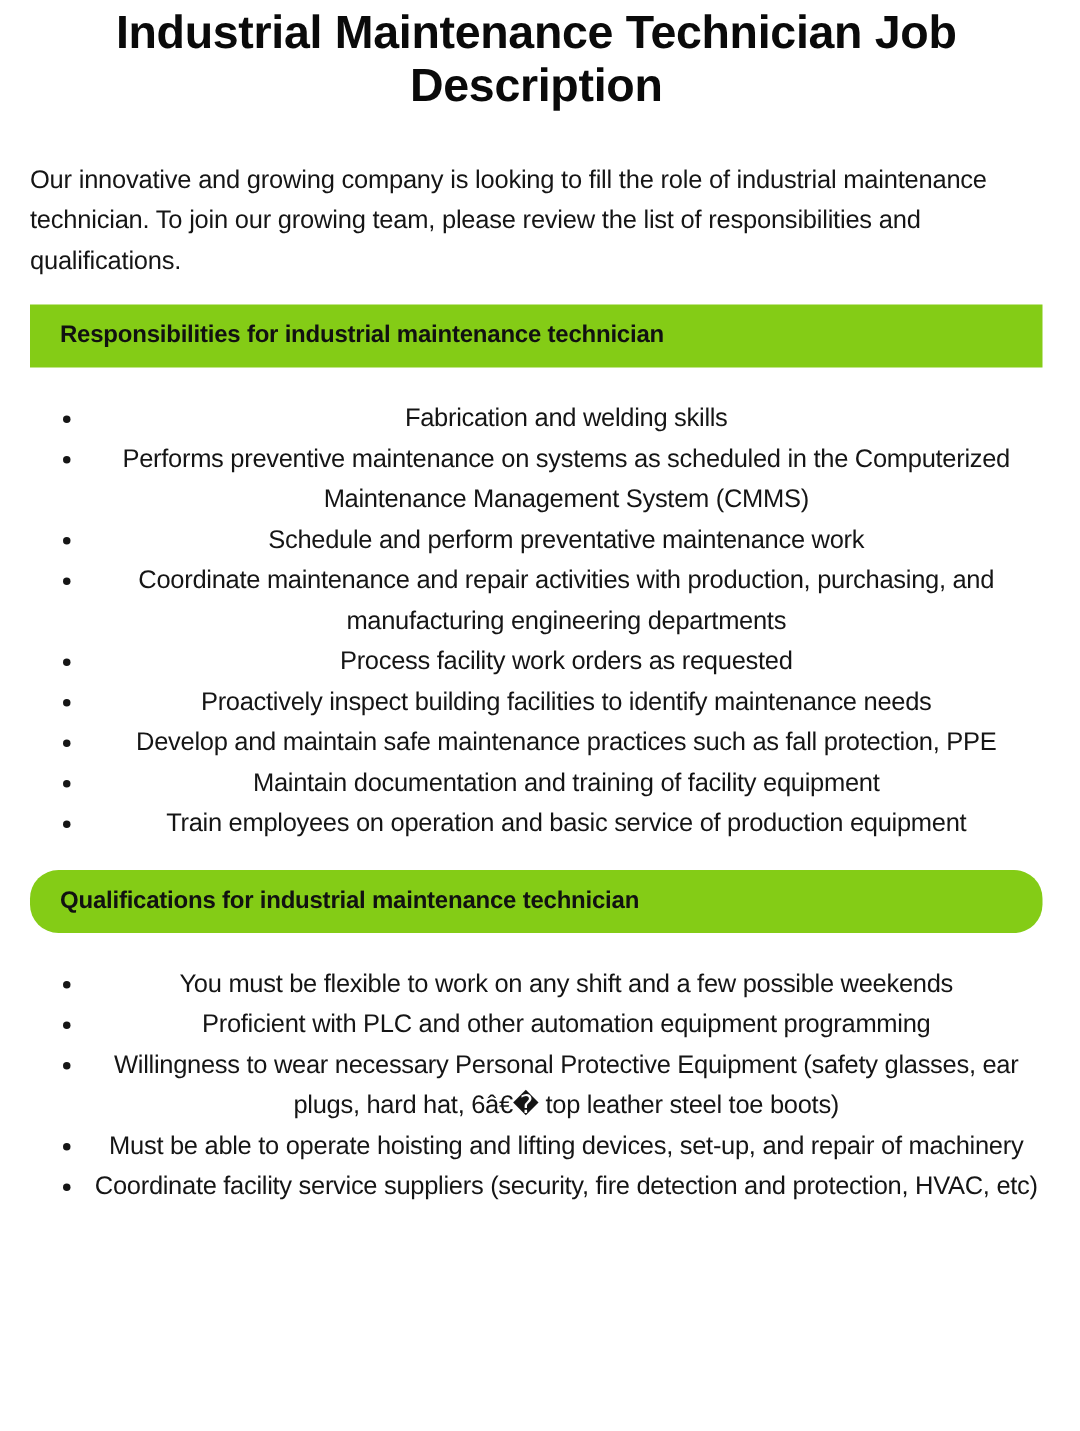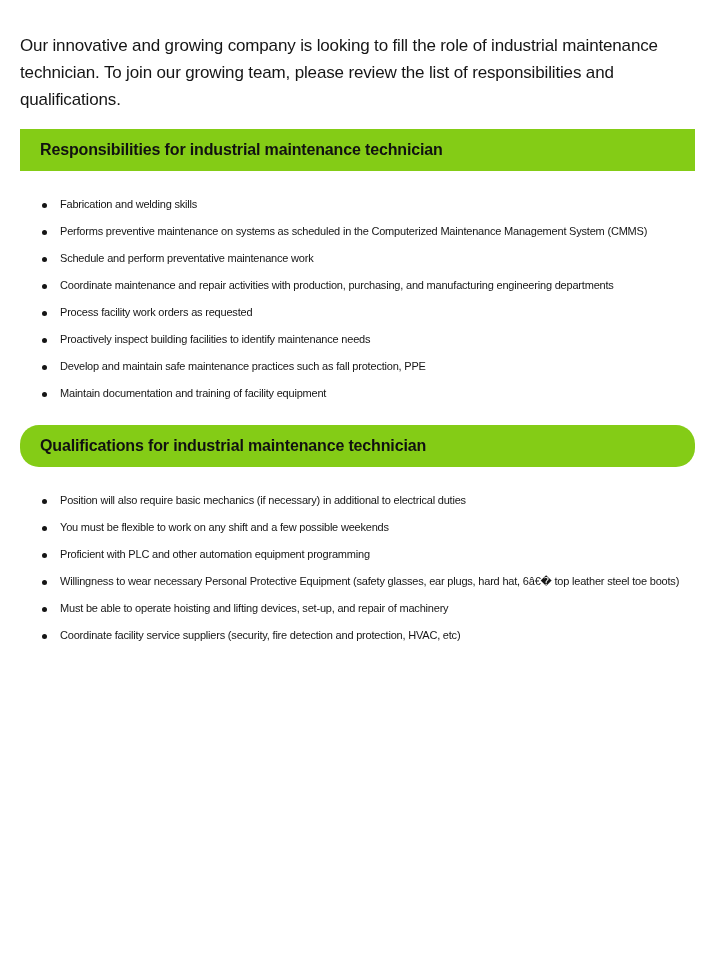--- a/index.html
+++ b/index.html
@@ -50,57 +50,59 @@
       margin-top: 18px;
       border-radius: 19px;
     }
     ul.items {
       margin: 20px 0 0 0;
       padding: 0 0 0 40px;
       list-style: none;
     }
     ul.items li {
       position: relative;
-      font-size: 11px;
+      font-size: 17px;
       line-height: 27px;
       color: #151515;
       letter-spacing: -0.2px;
+      text-align: center;
     }
     ul.items li::before {
       content: "";
       position: absolute;
       left: -18px;
       top: 11.5px;
       width: 5px;
       height: 5px;
       border-radius: 50%;
       background: #151515;
     }
   </style>
 </head>
 <body>
 
 <div class="page">
+  <h1 class="title">Industrial Maintenance Technician Job Description</h1>
 
   <p class="intro">Our innovative and growing company is looking to fill the role of industrial maintenance technician. To join our growing team, please review the list of responsibilities and qualifications.</p>
 
   <div class="section-header">Responsibilities for industrial maintenance technician</div>
   <ul class="items">
     <li>Fabrication and welding skills</li>
     <li>Performs preventive maintenance on systems as scheduled in the Computerized Maintenance Management System (CMMS)</li>
     <li>Schedule and perform preventative maintenance work</li>
     <li>Coordinate maintenance and repair activities with production, purchasing, and manufacturing engineering departments</li>
     <li>Process facility work orders as requested</li>
     <li>Proactively inspect building facilities to identify maintenance needs</li>
     <li>Develop and maintain safe maintenance practices such as fall protection, PPE</li>
     <li>Maintain documentation and training of facility equipment</li>
+    <li>Train employees on operation and basic service of production equipment</li>
   </ul>
 
   <div class="section-header second">Qualifications for industrial maintenance technician</div>
   <ul class="items">
-    <li>Position will also require basic mechanics (if necessary) in additional to electrical duties</li>
     <li>You must be flexible to work on any shift and a few possible weekends</li>
     <li>Proficient with PLC and other automation equipment programming</li>
     <li>Willingness to wear necessary Personal Protective Equipment (safety glasses, ear plugs, hard hat, 6â€� top leather steel toe boots)</li>
     <li>Must be able to operate hoisting and lifting devices, set-up, and repair of machinery</li>
     <li>Coordinate facility service suppliers (security, fire detection and protection, HVAC, etc)</li>
   </ul>
 </div>
 
 </body></html>

